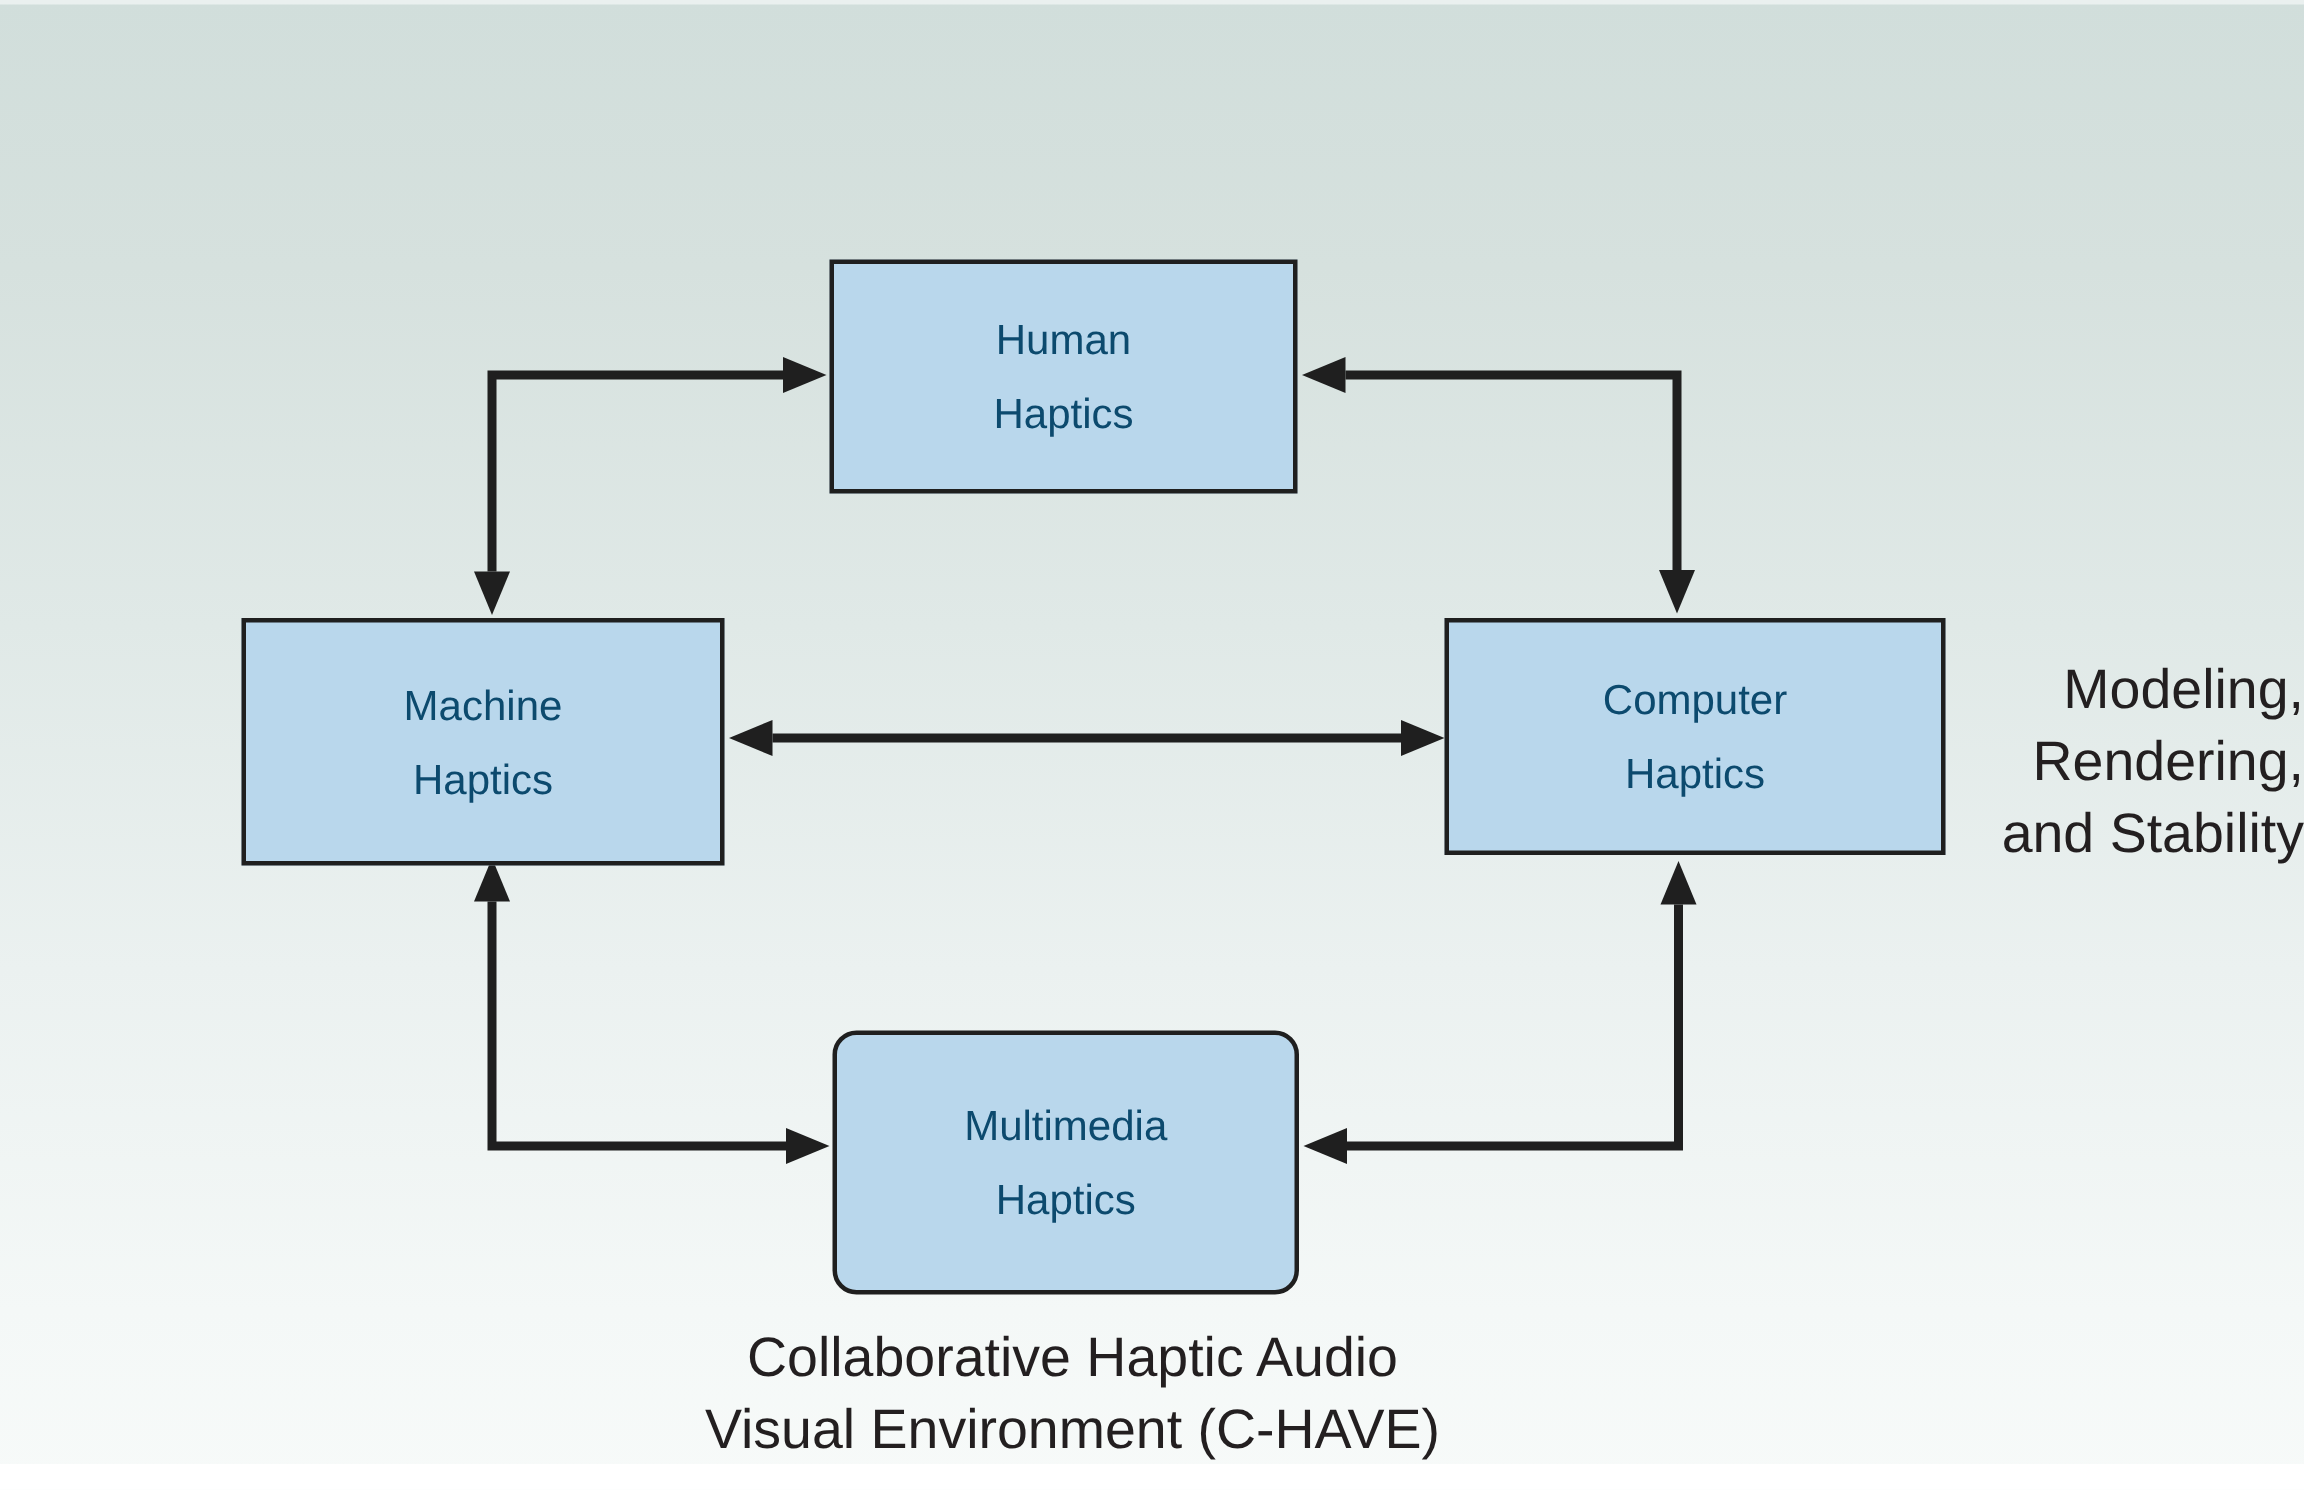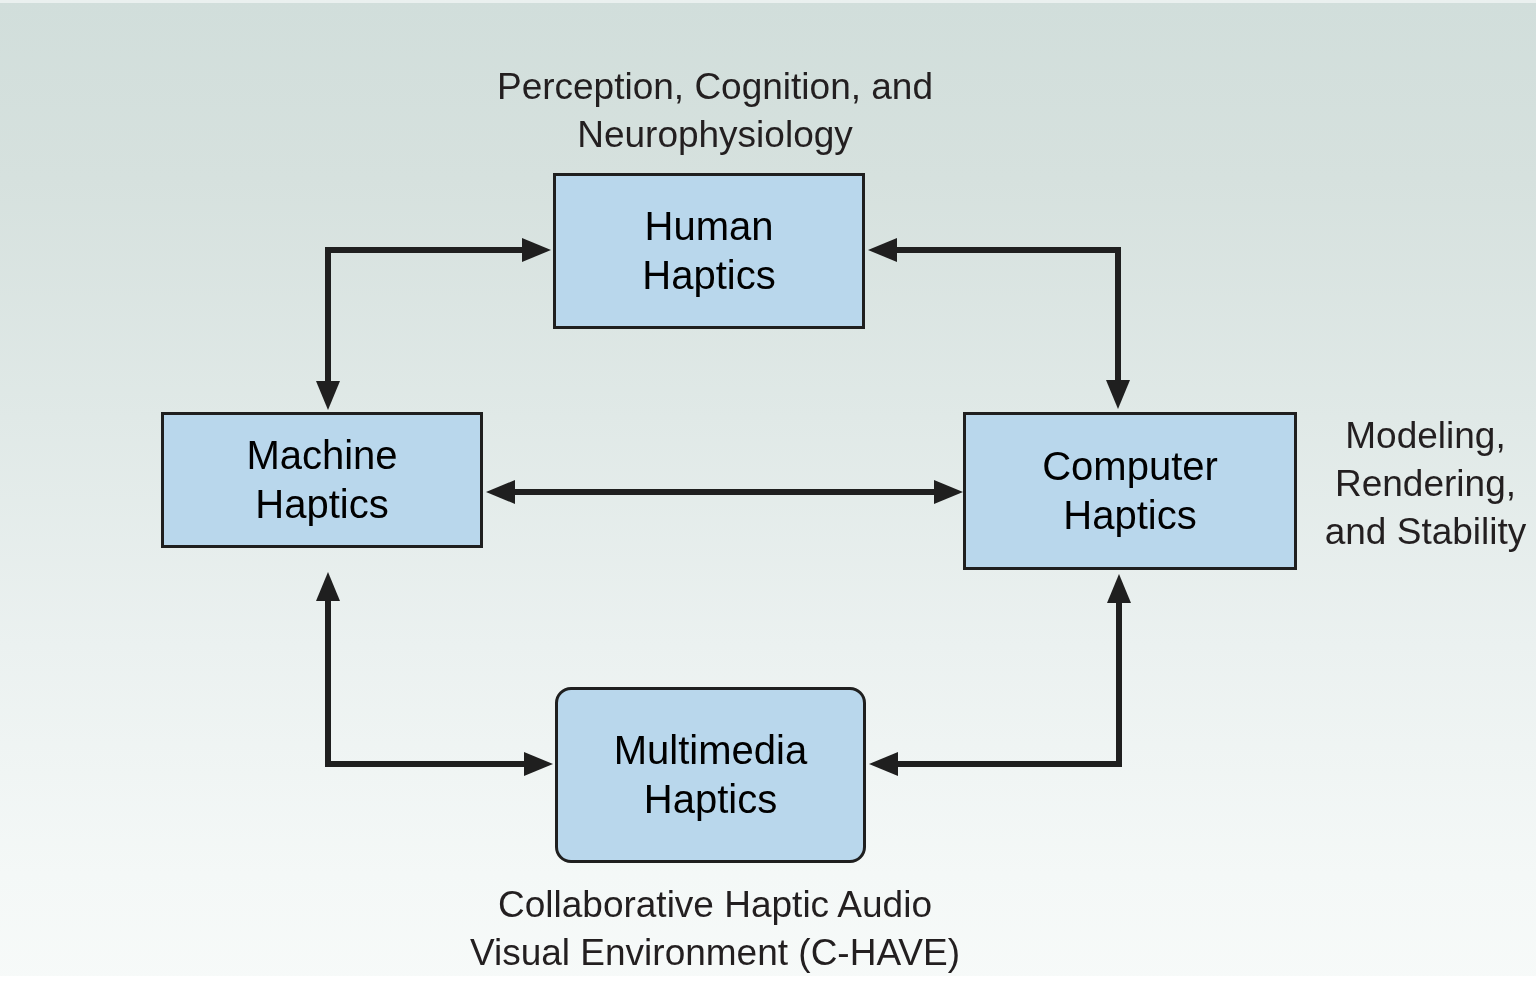--- a/index.html
+++ b/index.html
@@ -23,31 +23,31 @@
   .hd{fill:#1f1f1f;stroke:none;}
   .node{
     position:absolute;
     background:#b9d7ec;
     border:3px solid #1f1f1f;
     box-sizing:border-box;
     display:flex;align-items:center;justify-content:center;
     text-align:center;
   }
   .node .node-label{
-    font-size:40px;line-height:49px;white-space:pre;color:#000000;
+    font-size:28px;line-height:49px;white-space:pre;color:#0c4a6e;
   }
   .annotation{
     position:absolute;
     font-size:37px;line-height:48px;white-space:pre;color:#231f20;
   }
   .annotation.center{text-align:center;}
   .annotation.right{text-align:right;}
-  .annotation.left{text-align:center;}
+  .annotation.left{text-align:right;margin-top:24px;}
   #node-human{left:553px;top:173px;width:312px;height:156px;}
-  #node-machine{left:161px;top:412px;width:322px;height:136px;}
+  #node-machine{left:161px;top:412px;width:322px;height:165px;}
   #node-computer{left:963px;top:412px;width:334px;height:158px;}
   #node-multimedia{left:555px;top:687px;width:311px;height:176px;border-radius:16px;}
   #ann-top{left:430px;top:63px;width:570px;}
   #ann-left{left:14px;top:249px;width:298px;}
   #ann-right{left:1315px;top:412px;width:221px;}
   #ann-bottom{left:420px;top:881px;width:590px;}
 </style>
 </head>
 <body>
 
@@ -101,22 +101,20 @@
   <div class="node" id="node-computer">
     <div class="node-label">Computer
 Haptics</div>
   </div>
 
   <div class="node" id="node-multimedia">
     <div class="node-label">Multimedia
 Haptics</div>
   </div>
 
-  <div class="annotation center" id="ann-top">Perception, Cognition, and
-Neurophysiology</div>
 
 
   <div class="annotation left" id="ann-right">Modeling,
 Rendering,
 and Stability</div>
 
   <div class="annotation center" id="ann-bottom">Collaborative Haptic Audio
 Visual Environment (C-HAVE)</div>
 
   <div class="white-band"></div>

